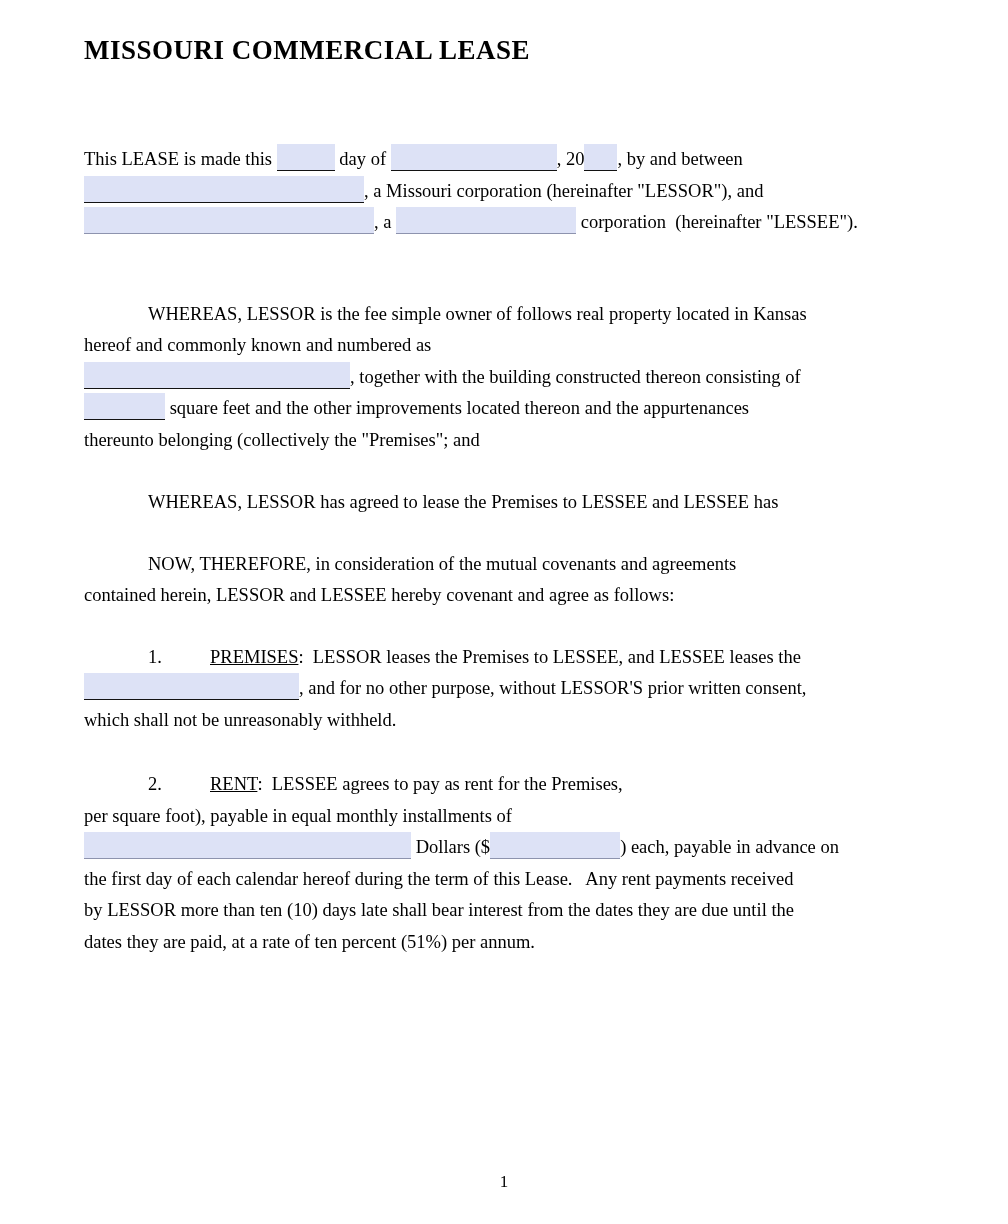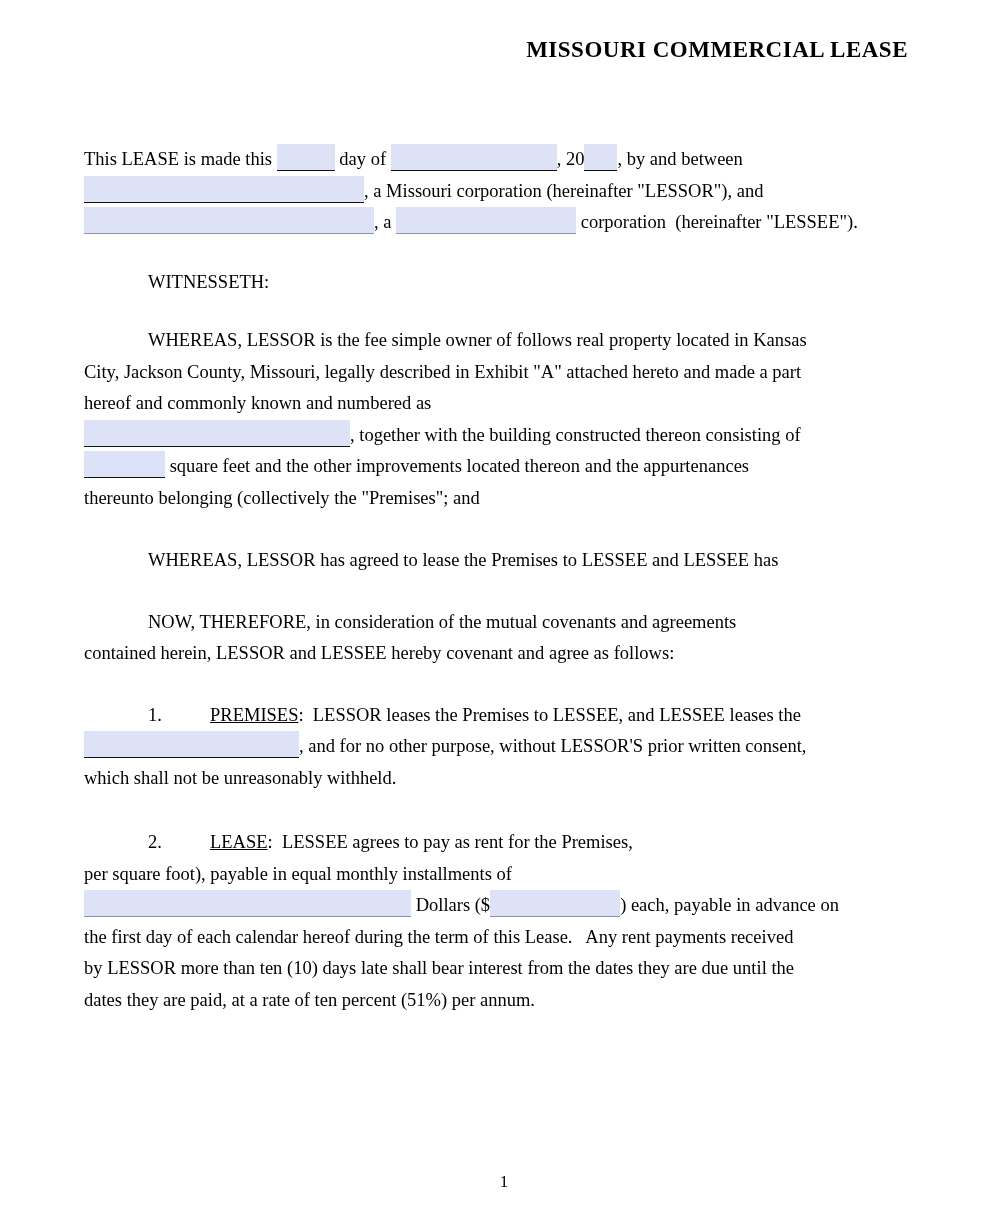--- a/index.html
+++ b/index.html
@@ -10,28 +10,28 @@
     font-family:"Liberation Serif","DejaVu Serif",serif;
     font-size:18.5px;
     color:#000;
     overflow:hidden;
   }
   .content{
     position:absolute;left:84px;top:30px;width:824px;
   }
   .doc-title{
     margin:0 0 74px 0;
-    font-size:23px;
+    font-size:27px;
     font-weight:bold;
     letter-spacing:0.5px;
     line-height:40px;
-    text-align:right;
+    text-align:left;
   }
   .para{margin:0 0 30px 0;}
-  .para.mb38{margin-bottom:28px;}
+  .para.mb38{margin-bottom:60px;}
   .para.mb27{margin-bottom:27px;}
   .para.mb31{margin-bottom:31px;}
   .para.mb33{margin-bottom:33px;margin-top:13px;}
   .line{
     line-height:31.5px;
     white-space:pre;
   }
   .indent{padding-left:64px;}
   .num{display:inline-block;width:62px;}
   .uline{text-decoration:underline;}
@@ -58,27 +58,23 @@
   <div class="content">
 
     <h1 class="doc-title">MISSOURI COMMERCIAL LEASE</h1>
 
     <div class="para mb38">
       <div class="line"><span>This LEASE is made this </span><span class="field" style="width:58px"></span><span> day of </span><span class="field" style="width:166px"></span><span>, 20</span><span class="field" style="width:33px"></span><span>, by and between</span></div>
       <div class="line"><span class="field" style="width:280px"></span><span>, a Missouri corporation (hereinafter "LESSOR"), and</span></div>
       <div class="line"><span class="field gray" style="width:290px"></span><span>, a </span><span class="field gray" style="width:180px"></span><span> corporation  (hereinafter "LESSEE").</span></div>
     </div>
 
-    <div class="para mb27">
-      <div class="line indent"><span>WITNESSETH:</span></div>
-    </div>
 
     <div class="para mb31">
       <div class="line indent"><span>WHEREAS, LESSOR is the fee simple owner of follows real property located in Kansas</span></div>
-      <div class="line"><span>City, Jackson County, Missouri, legally described in Exhibit "A" attached hereto and made a part</span></div>
       <div class="line"><span>hereof and commonly known and numbered as</span></div>
       <div class="line"><span class="field" style="width:266px"></span><span>, together with the building constructed thereon consisting of</span></div>
       <div class="line"><span class="field" style="width:81px"></span><span> square feet and the other improvements located thereon and the appurtenances</span></div>
       <div class="line"><span>thereunto belonging (collectively the "Premises"; and</span></div>
     </div>
 
     <div class="para">
       <div class="line indent"><span>WHEREAS, LESSOR has agreed to lease the Premises to LESSEE and LESSEE has</span></div>
     </div>
 
@@ -87,21 +83,21 @@
       <div class="line"><span>contained herein, LESSOR and LESSEE hereby covenant and agree as follows:</span></div>
     </div>
 
     <div class="para mb33">
       <div class="line indent"><span class="num">1.</span><span class="uline">PREMISES</span><span>:  LESSOR leases the Premises to LESSEE, and LESSEE leases the</span></div>
       <div class="line"><span class="field" style="width:215px"></span><span>, and for no other purpose, without LESSOR'S prior written consent,</span></div>
       <div class="line"><span>which shall not be unreasonably withheld.</span></div>
     </div>
 
     <div class="para">
-      <div class="line indent"><span class="num">2.</span><span class="uline">LEASE</span><span>:  LESSEE agrees to pay as rent for the Premises,</span></div>
+      <div class="line indent"><span class="num">2.</span><span class="uline">RENT</span><span>:  LESSEE agrees to pay as rent for the Premises,</span></div>
       <div class="line"><span>per square foot), payable in equal monthly installments of</span></div>
       <div class="line"><span class="field gray" style="width:327px"></span><span> Dollars ($</span><span class="field gray" style="width:130px"></span><span>) each, payable in advance on</span></div>
       <div class="line"><span>the first day of each calendar hereof during the term of this Lease.   Any rent payments received</span></div>
       <div class="line"><span>by LESSOR more than ten (10) days late shall bear interest from the dates they are due until the</span></div>
       <div class="line"><span>dates they are paid, at a rate of ten percent (51%) per annum.</span></div>
     </div>
 
   </div>
 
   <div class="footer">1</div>

